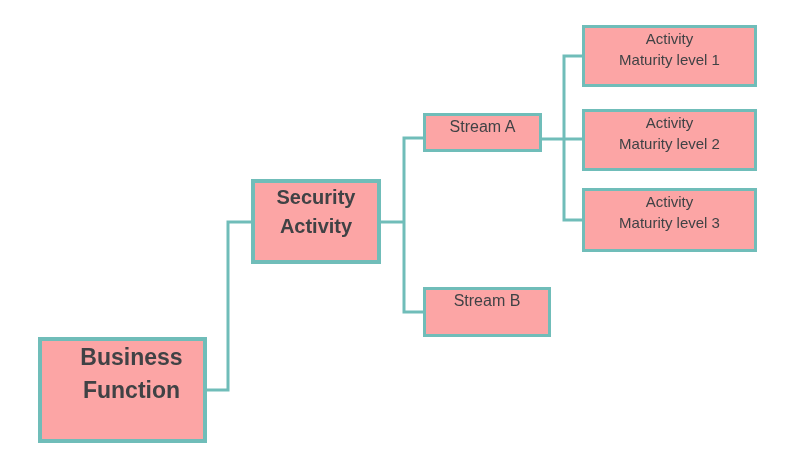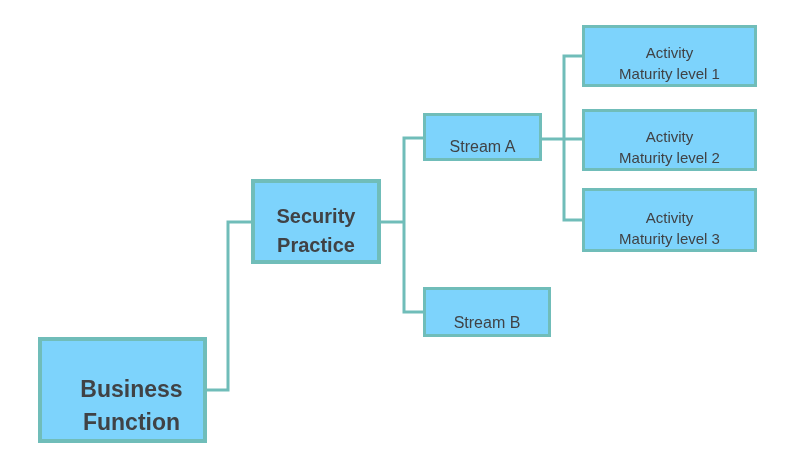--- a/index.html
+++ b/index.html
@@ -23,24 +23,24 @@
     height: 472px;
   }
   .edges polyline {
     fill: none;
     stroke: #70bdb9;
     stroke-width: 3;
   }
   .node {
     position: absolute;
     box-sizing: border-box;
-    background: #7dd3fc;
+    background: #fca5a5;
     border: 3px solid #70bdb9;
     display: flex;
-    align-items: flex-end;
+    align-items: flex-start;
     justify-content: center;
     text-align: center;
     color: #404245;
   }
   .node .label {
     white-space: pre-line;
     display: block;
   }
   .node-business-function {
     left: 38px; top: 337px; width: 169px; height: 106px;
@@ -51,21 +51,21 @@
     padding-left: 18px;
   }
   .node-security-practice {
     left: 251px; top: 179px; width: 130px; height: 85px;
     border-width: 4px;
     font-size: 20px;
     line-height: 29px;
     font-weight: 700;
   }
   .node-stream-a {
-    left: 423px; top: 113px; width: 119px; height: 48px;
+    left: 423px; top: 113px; width: 119px; height: 39px;
     font-size: 16px;
     line-height: 22px;
     font-weight: 400;
   }
   .node-stream-b {
     left: 423px; top: 287px; width: 128px; height: 50px;
     font-size: 16px;
     line-height: 22px;
     font-weight: 400;
   }
@@ -92,21 +92,21 @@
     <polyline points="582,56 564,56 564,220 582,220"></polyline>
   </svg>
 
   <div class="node node-business-function">
     <span class="label">Business
 Function</span>
   </div>
 
   <div class="node node-security-practice">
     <span class="label">Security
-Practice</span>
+Activity</span>
   </div>
 
   <div class="node node-stream-a">
     <span class="label">Stream A</span>
   </div>
 
   <div class="node node-stream-b">
     <span class="label">Stream B</span>
   </div>
 

